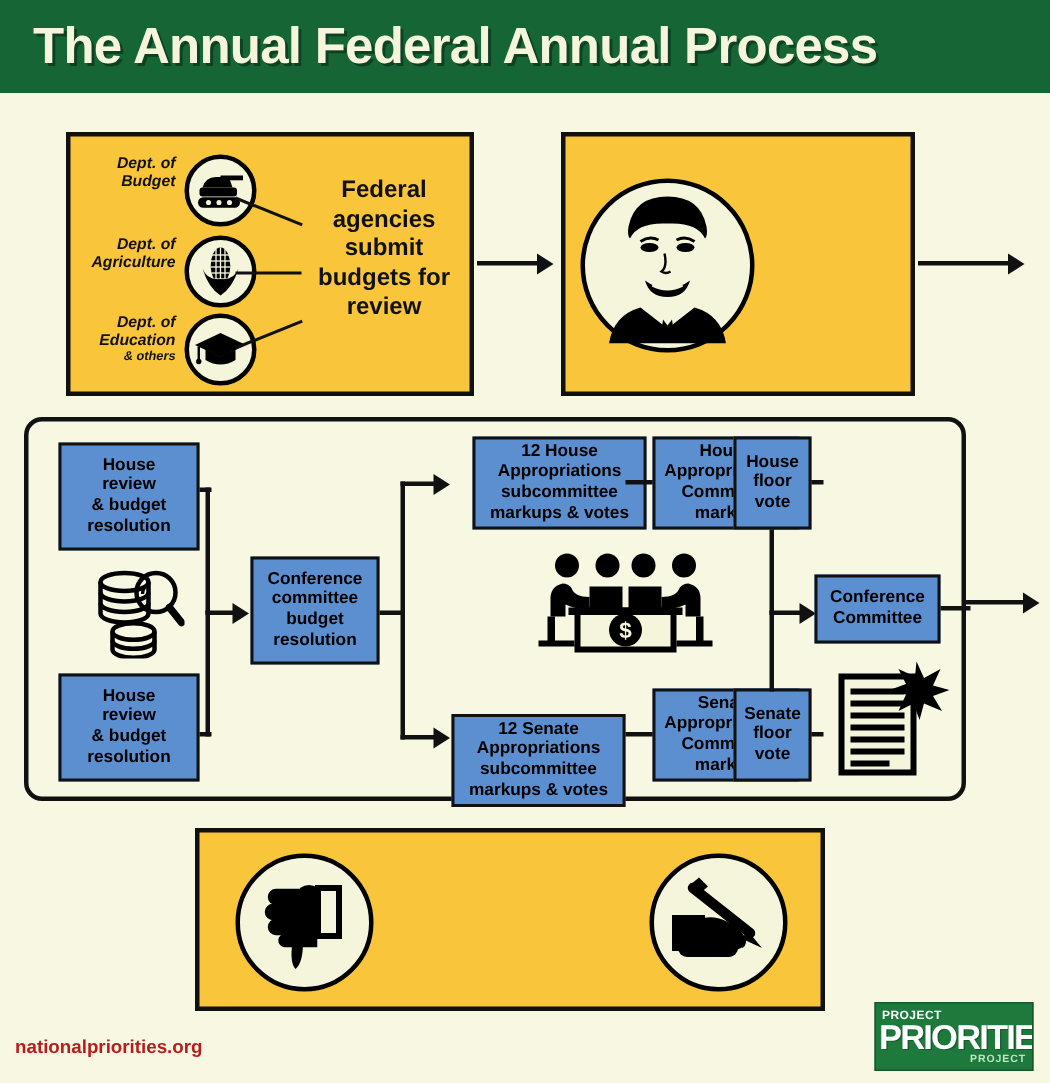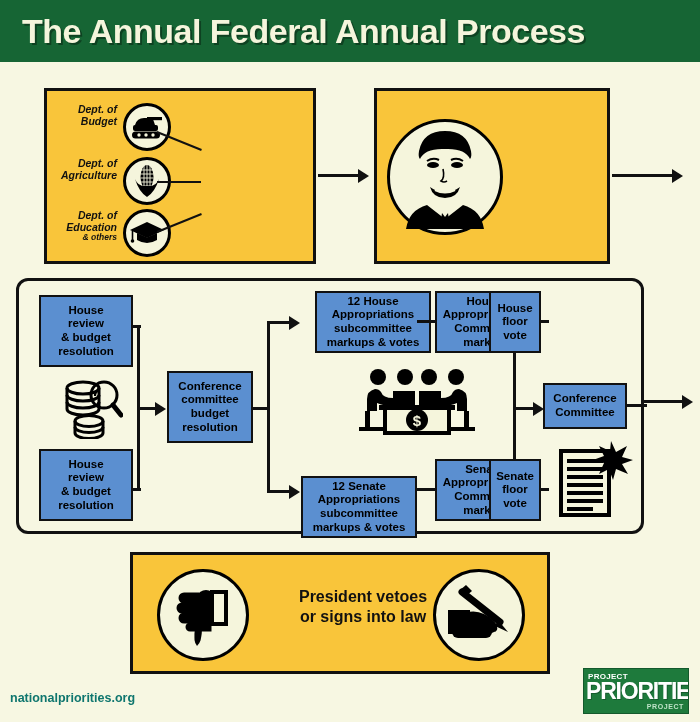--- a/index.html
+++ b/index.html
@@ -80,21 +80,21 @@
   
   .hline{position:absolute;background:#111;height:3px;}
   .vline{position:absolute;background:#111;width:3px;}
   .arrowhead{position:absolute;width:0;height:0;
     border-top:7px solid transparent;border-bottom:7px solid transparent;
     border-left:11px solid #111;}
 
   
   .site{
     position:absolute;left:10px;top:691px;
-    font-size:12.5px;font-weight:bold;color:#0f766e;
+    font-size:12.5px;font-weight:bold;color:#b91c1c;
   }
   .logo{
     position:absolute;left:583px;top:668px;width:106px;height:46px;
     background:#1e7a3c;border:1px solid #14592c;box-sizing:border-box;
     overflow:hidden;
   }
   .logo-n{position:absolute;left:4px;top:3px;font-size:8px;font-weight:bold;
     color:#fff;letter-spacing:0.3px;}
   .logo-p{position:absolute;left:2px;top:9px;font-size:23px;font-weight:bold;
     color:#fff;letter-spacing:-1.2px;
@@ -161,20 +161,21 @@
     <div class="circ" style="width:48px;height:48px;">
       <svg width="36" height="28" viewBox="0 0 36 28" aria-hidden="true">
         <path d="M18 3 L35 11 L18 19 L1 11 Z" fill="#000"></path>
         <path d="M8 14 v7 q10 6 20 0 v-7 l-10 4.6 z" fill="#000"></path>
         <path d="M3.5 12 v9" stroke="#000" stroke-width="1.6" fill="none"></path>
         <circle cx="3.5" cy="22" r="1.8" fill="#000"></circle>
       </svg>
     </div>
   </div>
 
+  <div class="agency-text">Federal agencies submit budgets for review</div>
 
   <div class="leader" style="left:110px;top:40px;width:48px;transform:rotate(22deg);"></div>
   <div class="leader" style="left:110px;top:90px;width:44px;"></div>
   <div class="leader" style="left:110px;top:140px;width:48px;transform:rotate(-22deg);"></div>
 </div>
 
 <div class="hline" style="left:318px;top:174px;width:42px;"></div>
 <div class="arrowhead" style="left:358px;top:169px;"></div>
 
 <div class="ybox" id="step2">
@@ -308,21 +309,20 @@
       <rect x="42" y="10" width="14" height="32" fill="#f5f5dc" stroke="#000" stroke-width="4"></rect>
       <path d="M14 12 h24 v8 h-24 a4 4 0 0 1 0 -8 z" fill="#000" stroke="#000" stroke-width="3"></path>
       <path d="M12 22 h26 v8 h-26 a4 4 0 0 1 0 -8 z" fill="#000" stroke="#000" stroke-width="3"></path>
       <path d="M14 32 h24 v8 h-24 a4 4 0 0 1 0 -8 z" fill="#000" stroke="#000" stroke-width="3"></path>
       <path d="M20 42 h20 v6 h-20 a3 3 0 0 1 0 -6 z" fill="#000" stroke="#000" stroke-width="3"></path>
       <path d="M30 44 q12 2 12 -6 v-28 q-6 -4 -12 0 z" fill="#000"></path>
       <path d="M32 46 q0 14 -5 18 q-4 -4 -2 -18 z" fill="#000"></path>
     </svg>
   </div>
 
-  <div class="veto-text">President vetoes or signs into law</div>
 
   <div class="circ" style="width:92px;height:92px;position:absolute;left:300px;top:14px;">
     <svg width="70" height="66" viewBox="0 0 70 66" aria-hidden="true">
       <path d="M4 28 h22 v24 h-22 z" fill="#000"></path>
       <path d="M14 34 q14 -8 26 -2 q8 4 12 10 q3 5 -2 8 q-5 3 -12 0 q-10 -4 -24 -2 z" fill="#000"></path>
       <path d="M38 38 q10 -2 14 4 q3 5 -1 8" fill="#000"></path>
       <rect x="8" y="42" width="40" height="14" rx="6" fill="#000"></rect>
       <path d="M18 10 L56 40" stroke="#000" stroke-width="7" stroke-linecap="round"></path>
       <path d="M54 38 l10 12 l-13 -6 z" fill="#000"></path>
       <path d="M16 8 l6 -5 l6 6 l-6 5 z" fill="#000"></path>

